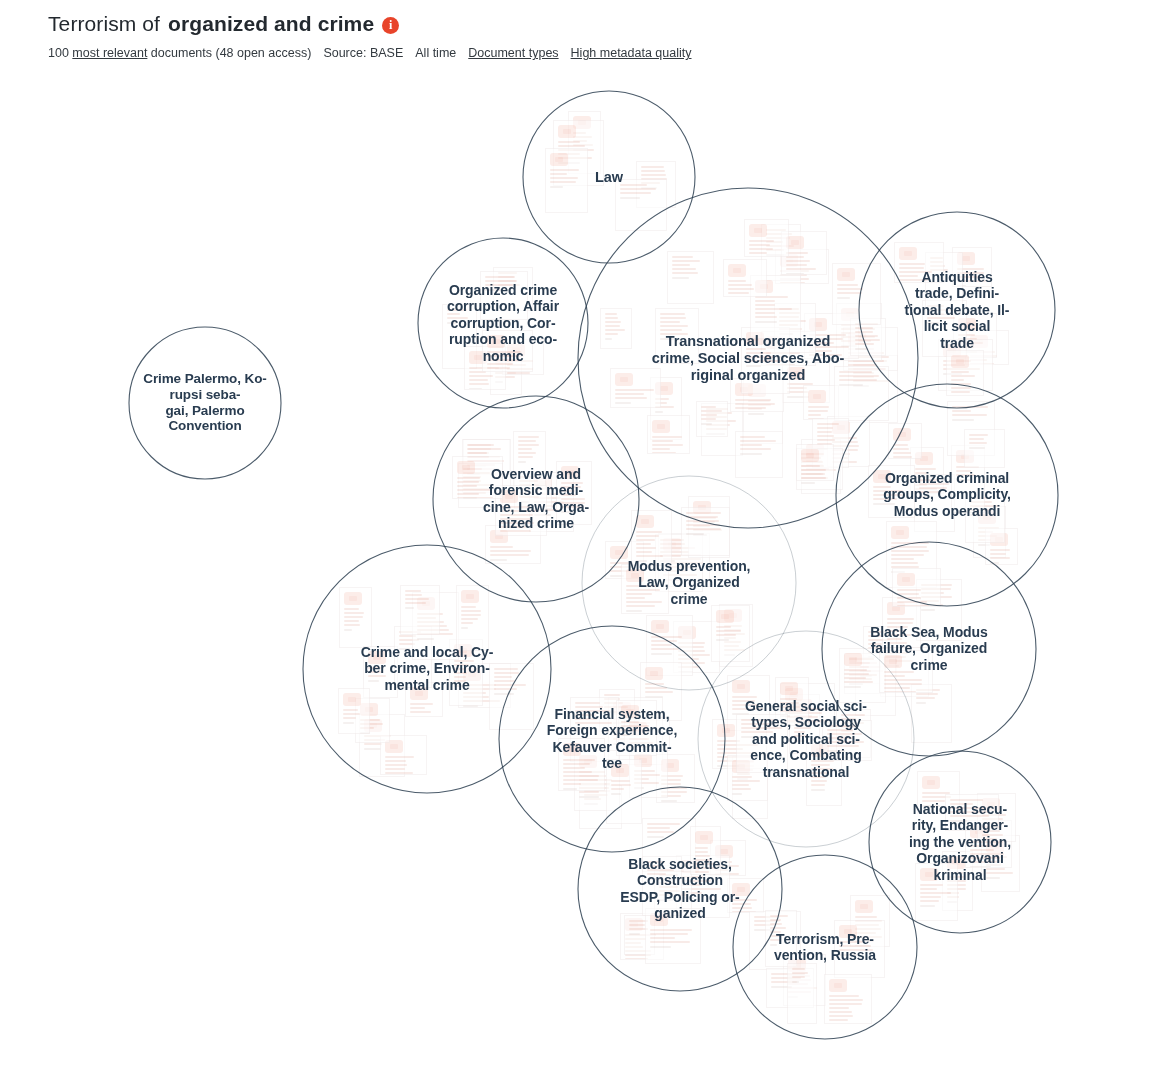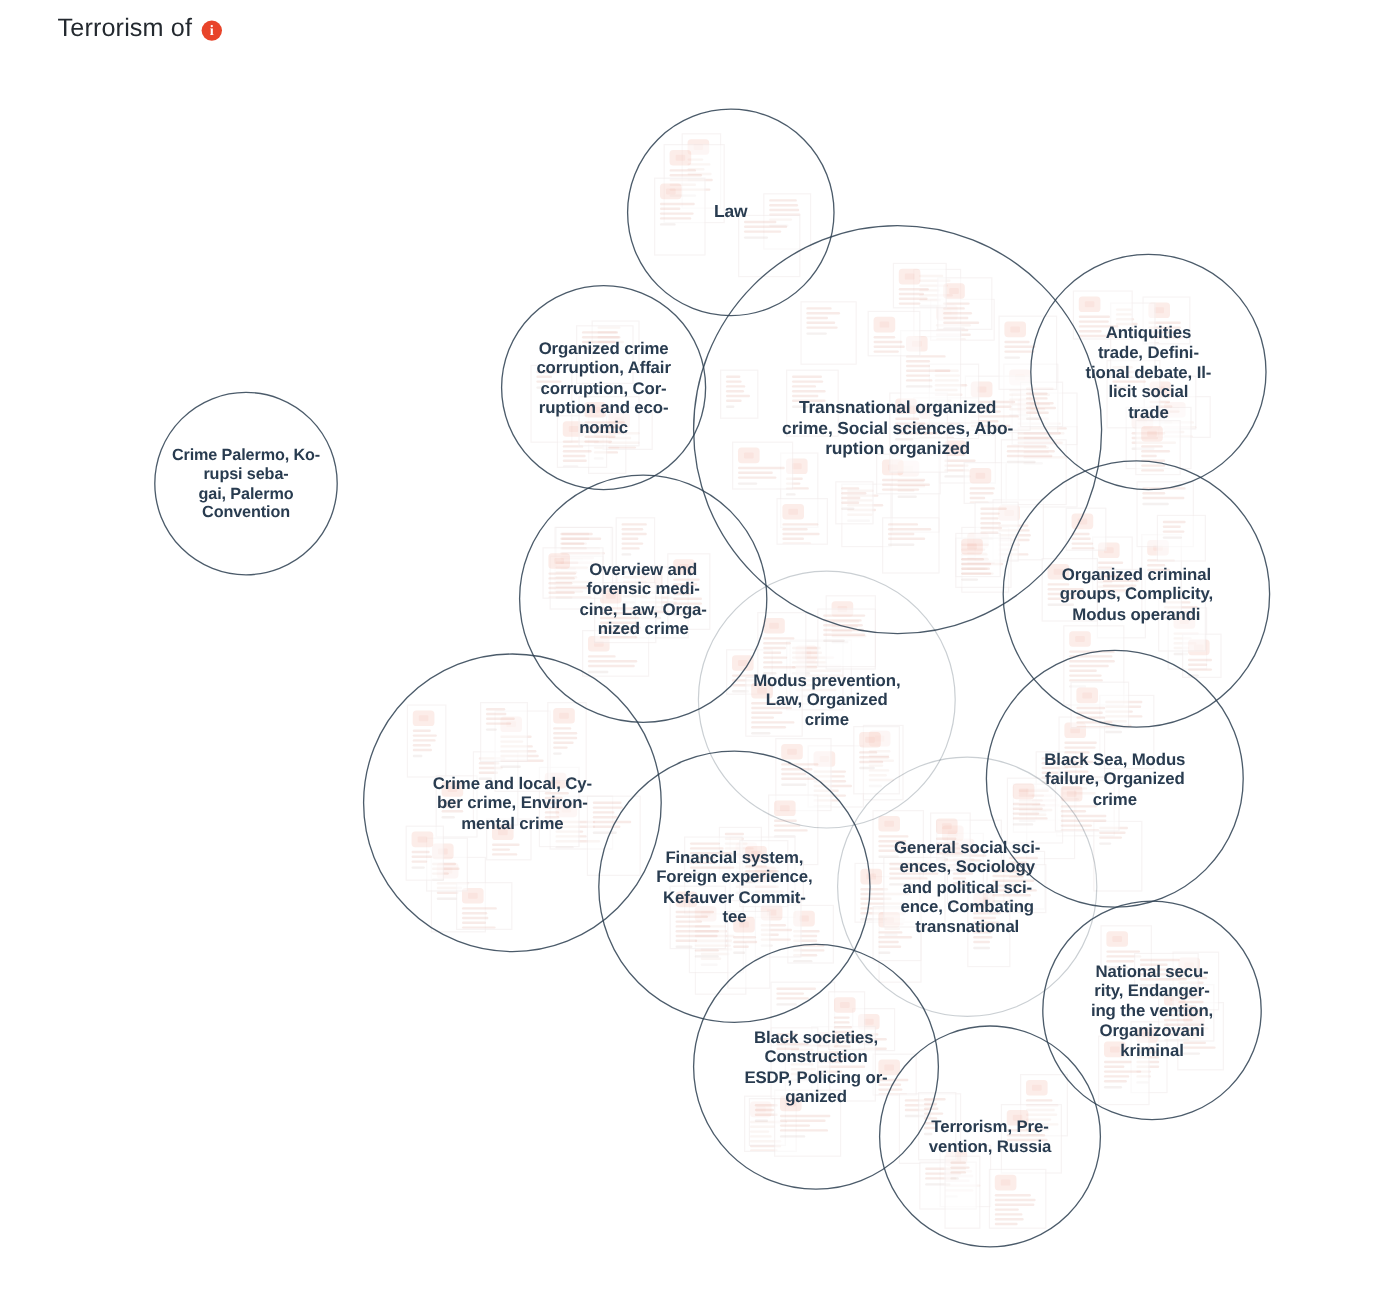--- a/index.html
+++ b/index.html
@@ -146,21 +146,33 @@
     word-break: normal;
     text-rendering: optimizeLegibility;
   }
 </style>
 </head>
 <body>
 
 <div id="header">
   <div id="title-row">
     <span>Terrorism of</span>
+    <span class="strong">organized and crime</span>
     <span class="info-icon">i</span>
+  </div>
+  <div id="subtitle-row">
+    <span class="seg nowrapinline">
+      <span>100</span>
+      <span class="lnk">most relevant</span>
+      <span>documents (48 open access)</span>
+    </span>
+    <span class="seg">Source: BASE</span>
+    <span class="seg">All time</span>
+    <span class="seg lnk">Document types</span>
+    <span class="seg lnk">High metadata quality</span>
   </div>
 </div>
 
 <div id="map">
   <div id="papers-layer">
       <div class="paper" style="left: 568.211px; top: 35.9037px; width: 33px; height: 63px;">
         <div class="thumb"></div>
         <div class="ln" style="width:55%"></div>
         <div class="ln" style="width:82%"></div>
         <div class="ln" style="width:62%"></div>
@@ -1483,21 +1495,21 @@
 gai, Palermo
 Convention</div>
       <div class="bubble-label" style="left: 609px; top: 102px; width: 150px; font-size: 14.5px; white-space: pre-line;">Law</div>
       <div class="bubble-label" style="left: 503px; top: 248px; width: 148px; font-size: 14px; white-space: pre-line;">Organized crime
 corruption, Affair
 corruption, Cor-
 ruption and eco-
 nomic</div>
       <div class="bubble-label" style="left: 748px; top: 283px; width: 250px; font-size: 14.5px; white-space: pre-line;">Transnational organized
 crime, Social sciences, Abo-
-ruption organized</div>
+riginal organized</div>
       <div class="bubble-label" style="left: 957px; top: 235px; width: 150px; font-size: 14px; white-space: pre-line;">Antiquities
 trade, Defini-
 tional debate, Il-
 licit social
 trade</div>
       <div class="bubble-label" style="left: 536px; top: 424px; width: 150px; font-size: 14px; white-space: pre-line;">Overview and
 forensic medi-
 cine, Law, Orga-
 nized crime</div>
       <div class="bubble-label" style="left: 947px; top: 420px; width: 172px; font-size: 14px; white-space: pre-line;">Organized criminal
@@ -1510,21 +1522,21 @@
 failure, Organized
 crime</div>
       <div class="bubble-label" style="left: 427px; top: 594px; width: 186px; font-size: 14px; white-space: pre-line;">Crime and local, Cy-
 ber crime, Environ-
 mental crime</div>
       <div class="bubble-label" style="left: 612px; top: 664px; width: 180px; font-size: 14px; white-space: pre-line;">Financial system,
 Foreign experience,
 Kefauver Commit-
 tee</div>
       <div class="bubble-label" style="left: 806px; top: 664px; width: 165px; font-size: 14px; white-space: pre-line;">General social sci-
-ences, Sociology
+types, Sociology
 and political sci-
 ence, Combating
 transnational</div>
       <div class="bubble-label" style="left: 960px; top: 767px; width: 140px; font-size: 14px; white-space: pre-line;">National secu-
 rity, Endanger-
 ing the vention,
 Organizovani
 kriminal</div>
       <div class="bubble-label" style="left: 680px; top: 814px; width: 160px; font-size: 14px; white-space: pre-line;">Black societies,
 Construction

